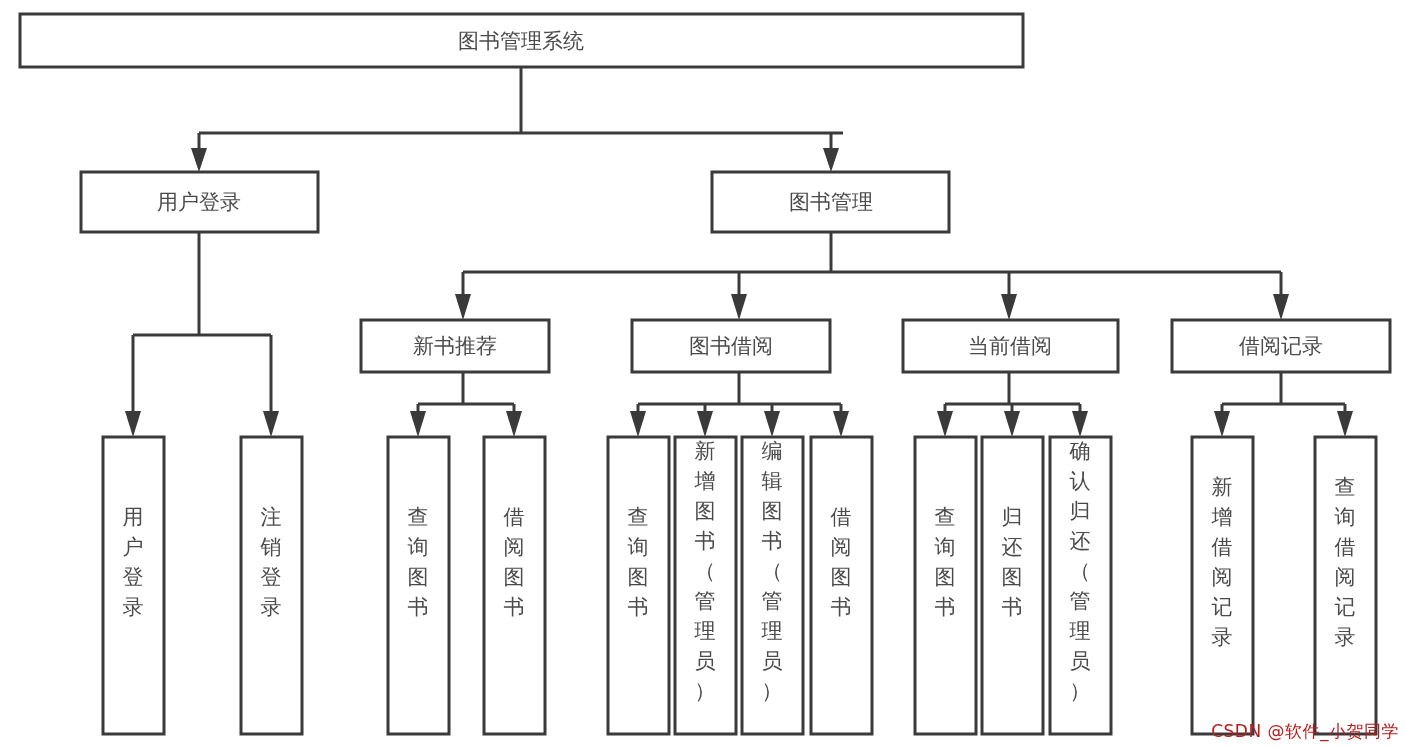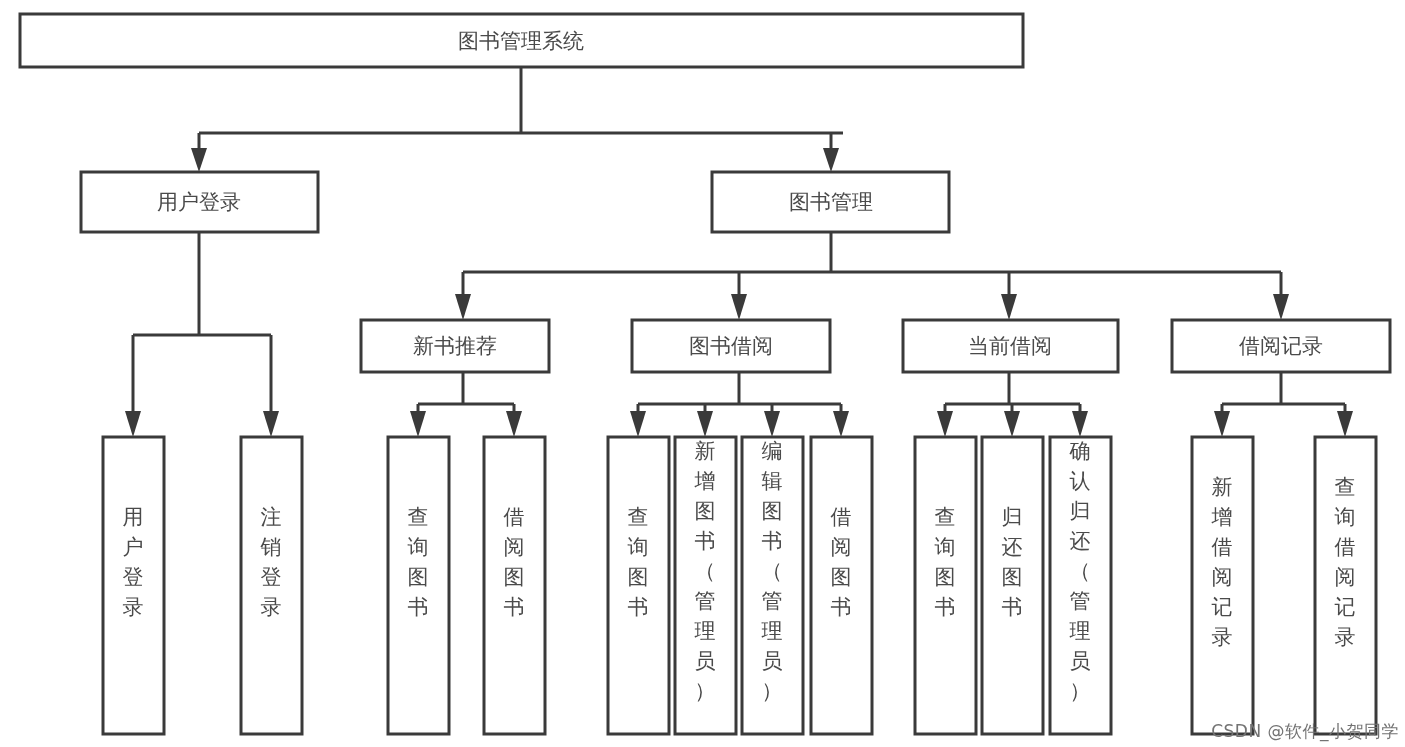--- a/index.html
+++ b/index.html
@@ -53,21 +53,21 @@
     fill: #4a4a4a;
     font-size: 21px;
     text-anchor: middle;
   }
   .watermark {
     position: absolute;
     right: 6px;
     bottom: 4px;
     font-family: "DejaVu Sans", "Liberation Sans", sans-serif;
     font-size: 17px;
-    color: #737373;
+    color: #b91c1c;
     white-space: nowrap;
     letter-spacing: 0.5px;
   }
 </style>
 </head>
 <body>
 
 <div id="diagram-root">
 
   <svg class="tree-canvas" viewBox="0 0 1405 747">

